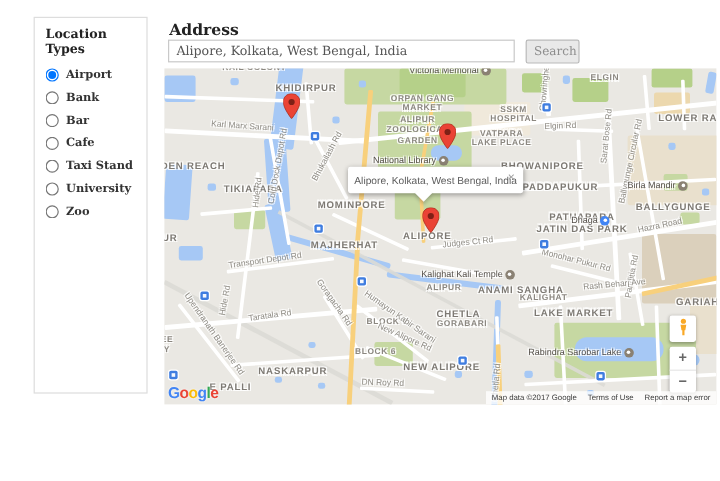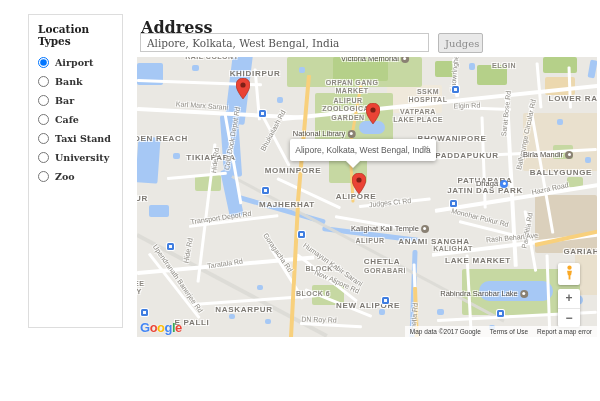--- a/index.html
+++ b/index.html
@@ -9,21 +9,21 @@
   
   .panel{position:absolute;left:28px;top:14px;width:95px;height:314px;background:#fff;
          border:1px solid #ddd;box-sizing:border-box;padding:8px 4px 0 9px}
   .panel-title{font-size:10.5px;font-weight:bold;color:#222;margin-bottom:10px}
   #loc-list{list-style:none;margin:0;padding:0}
   #loc-list li{display:flex;align-items:center;gap:6px;margin-bottom:8px}
   #loc-list input{margin:0;width:11px;height:11px}
   #loc-list label{font-size:9.5px;font-weight:bold;color:#333}
 
   
-  .addr-label{position:absolute;left:141px;top:18px;font-size:16px;font-weight:bold;color:#222}
+  .addr-label{position:absolute;left:141px;top:18px;font-size:13px;font-weight:bold;color:#222}
   .addr-input{position:absolute;left:140px;top:33px;width:281px;height:17px;border:1px solid #c9c9c9;
               font:10.5px "DejaVu Serif",serif;color:#555;padding:0 0 0 6px;background:#fff}
   .search-btn{position:absolute;left:438px;top:33px;width:45px;height:20px;background:#e9e9e9;
               border:1px solid #b9b9b9;border-radius:2px;font:10px "DejaVu Serif",serif;color:#8d8d8d}
 
   
   .map{position:absolute;left:137px;top:57px;width:460px;height:280px;background:#eae8e3;overflow:hidden}
   .road{position:absolute;background:#fff;border-radius:1px;transform-origin:0 50%}
   .road.y{background:#f8d07c}
   .rail{position:absolute;background:#dcdad5;transform-origin:0 50%;opacity:.9}
@@ -112,21 +112,21 @@
       </li>
       <li>
         <input type="radio" name="loctype" style="">
         <label>Zoo</label>
       </li>
     </ul>
 </div>
 
 <div class="addr-label">Address</div>
 <input class="addr-input" value="Alipore, Kolkata, West Bengal, India" style="">
-<button class="search-btn">Judges</button>
+<button class="search-btn">Search</button>
 
 <div class="map" id="map">
   <div id="shapes">
       <div class="urban3" style="left: 250px; top: 28px; width: 55px; height: 28px; border-radius: 2px;"></div>
       <div class="urban1" style="left: 386px; top: 56px; width: 76px; height: 58px; border-radius: 2px;"></div>
       <div class="urban4" style="left: 408px; top: 20px; width: 30px; height: 18px; border-radius: 2px;"></div>
       <div class="urban2" style="left: 398px; top: 138px; width: 62px; height: 58px; border-radius: 2px;"></div>
       <div class="urban1" style="left: 438px; top: 196px; width: 24px; height: 42px; border-radius: 2px;"></div>
       <div class="park" style="left: 150px; top: 0px; width: 135px; height: 30px; border-radius: 2px;"></div>
       <div class="park2" style="left: 196px; top: 0px; width: 55px; height: 24px; border-radius: 2px;"></div>
@@ -283,21 +283,21 @@
       <div class="rlabel halo" style="left: 390px; top: 170px; transform: translateX(-50%) rotate(-80deg);">Panditia Rd</div>
       <div class="rlabel halo" style="left: 375px; top: 177px; transform: translateX(-50%) rotate(-5deg);">Rash Behari Ave</div>
       <div class="rlabel halo" style="left: 413px; top: 128px; transform: translateX(-50%) rotate(-12deg);">Hazra Road</div>
       <div class="rlabel halo" style="left: 318px; top: 6px; transform: translateX(-50%) rotate(-85deg);">Chowringhee Rd</div>
     </div>
   <div id="poi-labels">
       <div class="plabel halo" style="left: 238px; top: -3px;">
         <span>Victoria Memorial</span>
         <span class="picon"></span>
       </div>
-      <div class="plabel halo" style="left: 187px; top: 72px; justify-content: space-between;">
+      <div class="plabel halo" style="left: 205px; top: 72px; justify-content: space-between;">
         <span>National Library</span>
         <span class="picon"></span>
       </div>
       <div class="plabel halo" style="left: 411px; top: 93px;">
         <span>Birla Mandir</span>
         <span class="picon"></span>
       </div>
       <div class="plabel halo" style="left: 253px; top: 167px;">
         <span>Kalighat Kali Temple</span>
         <span class="picon"></span>

